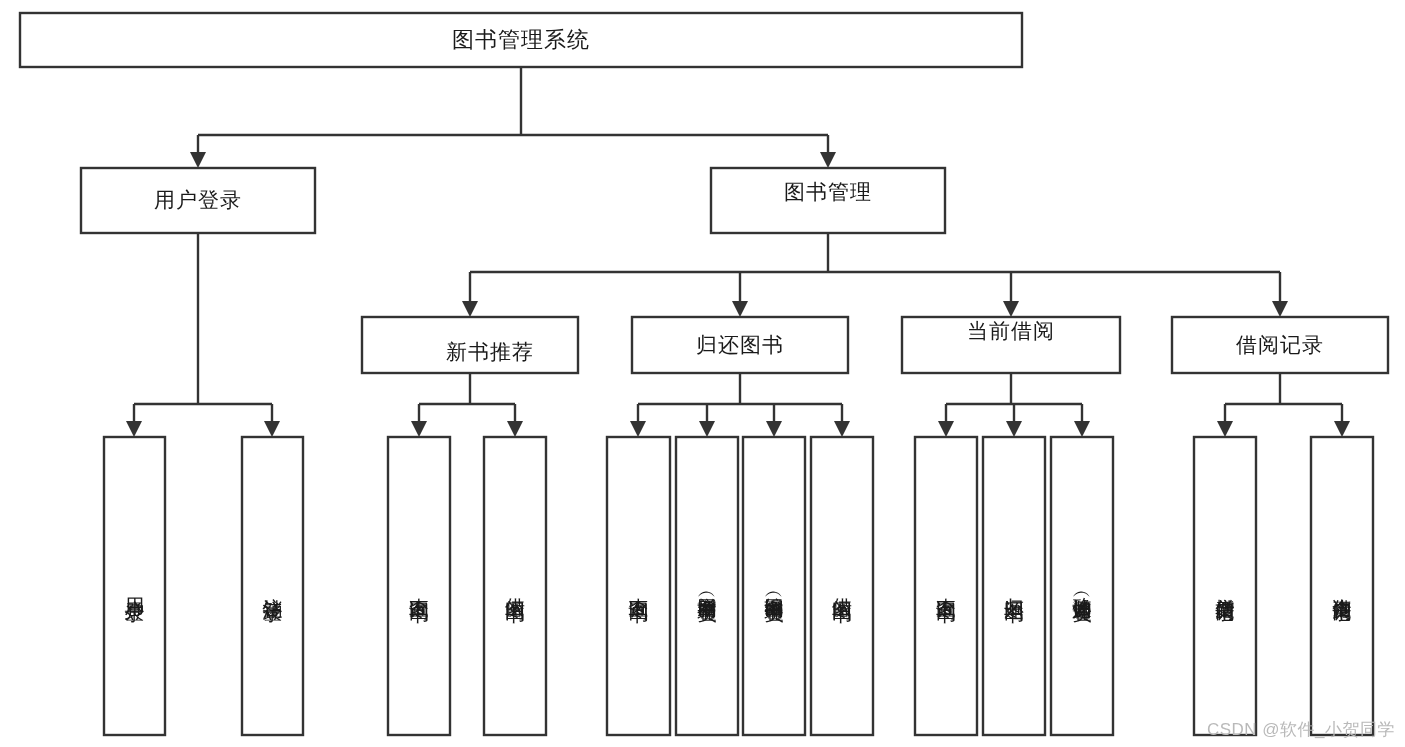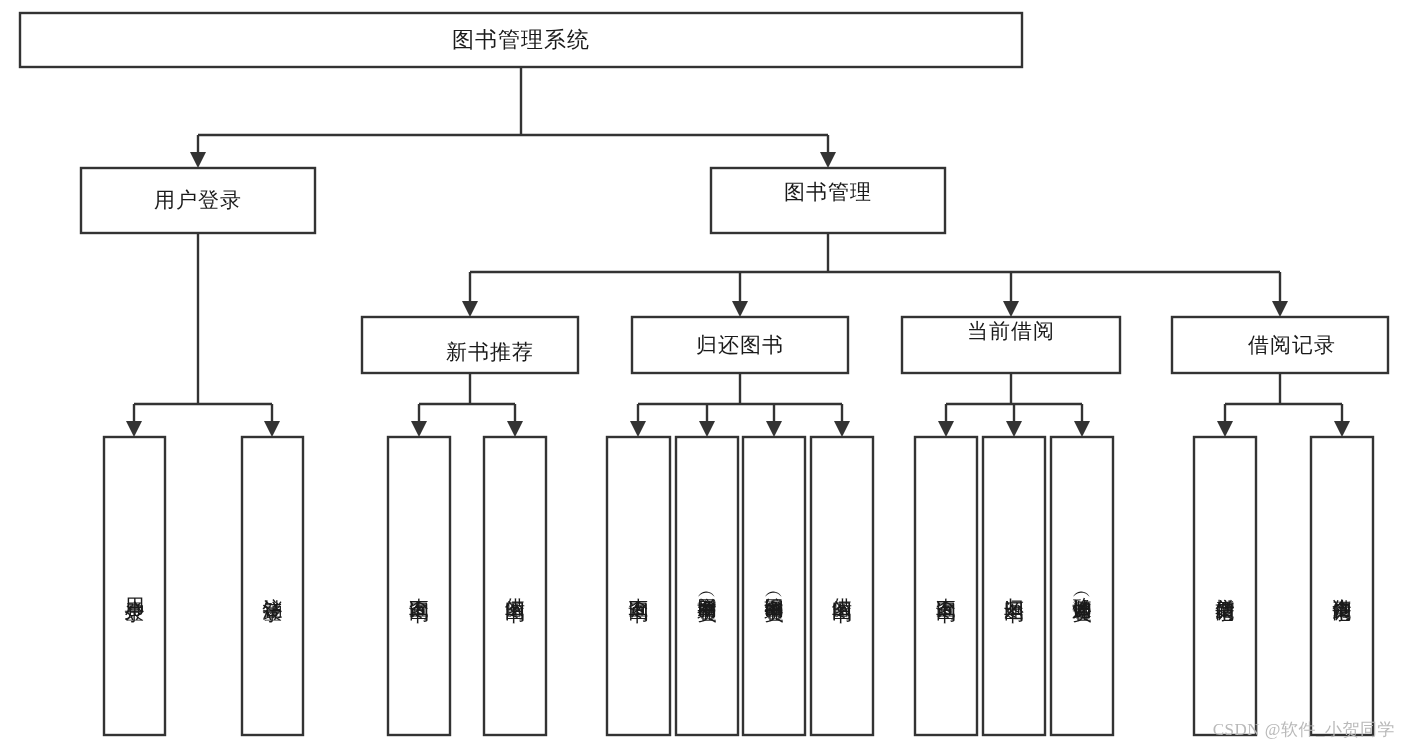--- a/index.html
+++ b/index.html
@@ -43,21 +43,21 @@
   }
   .leaf-label.tall{font-size:19px;letter-spacing:1px;}
 
   #watermark{
     position:absolute;
     right:10px;bottom:6px;
     font-size:17px;
     color:#b9b9b9;
     letter-spacing:0.5px;
     white-space:nowrap;
-    font-family:Liberation Serif, serif;
+    font-family:Liberation Sans, sans-serif;
     text-align:center;
   }
 </style>
 </head>
 <body>
 
 <div id="diagram-root">
 
   <svg id="tree-svg" viewBox="0 0 1405 747" xmlns="http://www.w3.org/2000/svg">
 
@@ -170,21 +170,21 @@
   </svg>
 
   <div class="node-label title" style="left:20px;top:13px;width:1002px;height:54px;">图书管理系统</div>
 
   <div class="node-label" style="left:81px;top:168px;width:234px;height:65px;">用户登录</div>
   <div class="node-label" style="left:711px;top:168px;width:234px;height:49px;">图书管理</div>
 
   <div class="node-label" style="left:382px;top:317px;width:216px;height:70px;">新书推荐</div>
   <div class="node-label" style="left:632px;top:317px;width:216px;height:56px;">归还图书</div>
   <div class="node-label" style="left:902px;top:303px;width:218px;height:56px;">当前借阅</div>
-  <div class="node-label" style="left:1172px;top:317px;width:216px;height:56px;padding-left:12px;">借阅记录</div>
+  <div class="node-label" style="left:1172px;top:317px;width:216px;height:56px;">借阅记录</div>
 
   <div class="leaf-label" style="left:104px;top:437px;width:61px;height:298px;">用户登录</div>
   <div class="leaf-label" style="left:242px;top:437px;width:61px;height:298px;">注销登录</div>
   <div class="leaf-label" style="left:388px;top:437px;width:62px;height:298px;">查询图书</div>
   <div class="leaf-label" style="left:484px;top:437px;width:62px;height:298px;">借阅图书</div>
   <div class="leaf-label" style="left:607px;top:437px;width:63px;height:298px;">查询图书</div>
   <div class="leaf-label tall" style="left:676px;top:437px;width:62px;height:298px;">新增图书（管理员）</div>
   <div class="leaf-label tall" style="left:743px;top:437px;width:62px;height:298px;">编辑图书（管理员）</div>
   <div class="leaf-label" style="left:811px;top:437px;width:62px;height:298px;">借阅图书</div>
   <div class="leaf-label" style="left:915px;top:437px;width:62px;height:298px;">查询图书</div>

